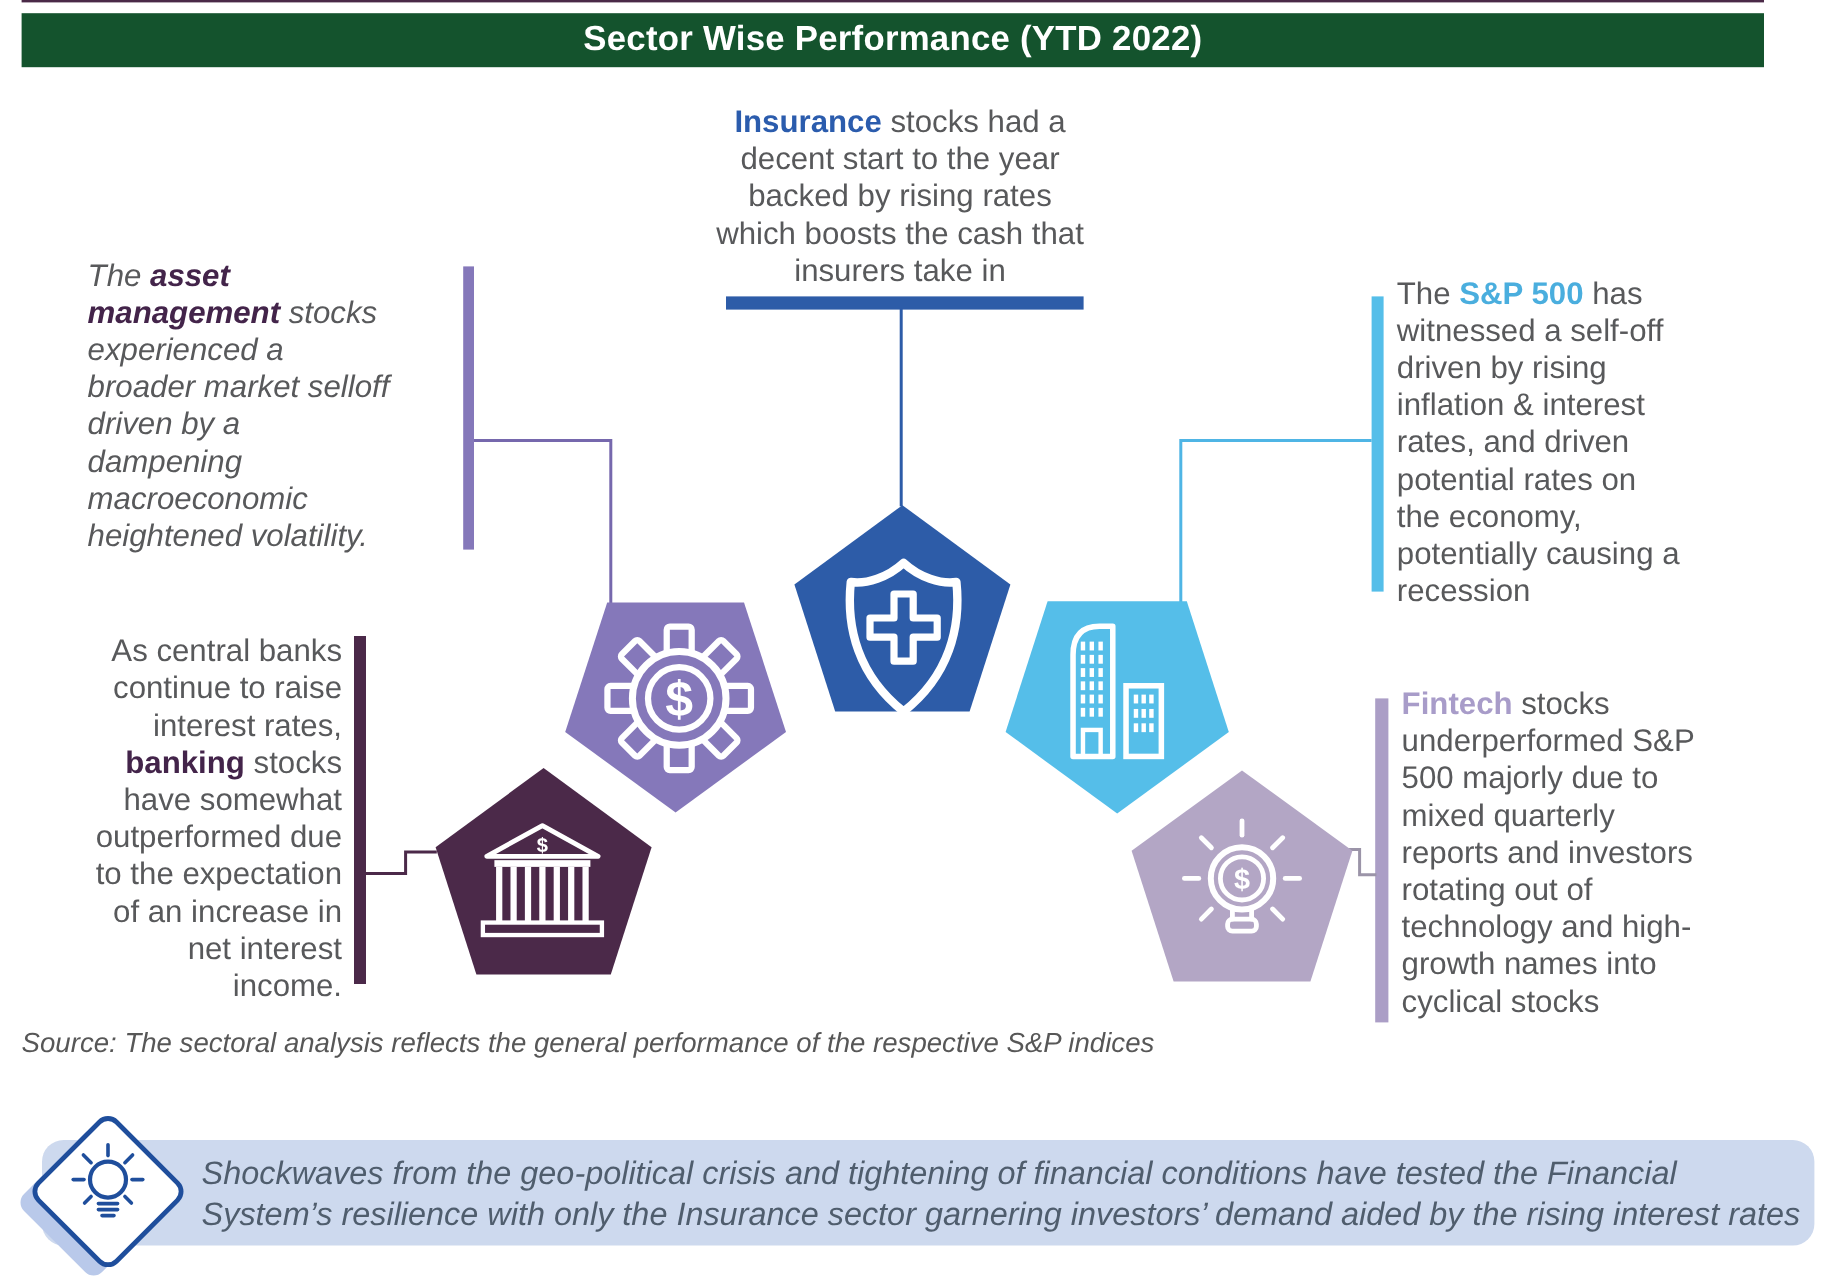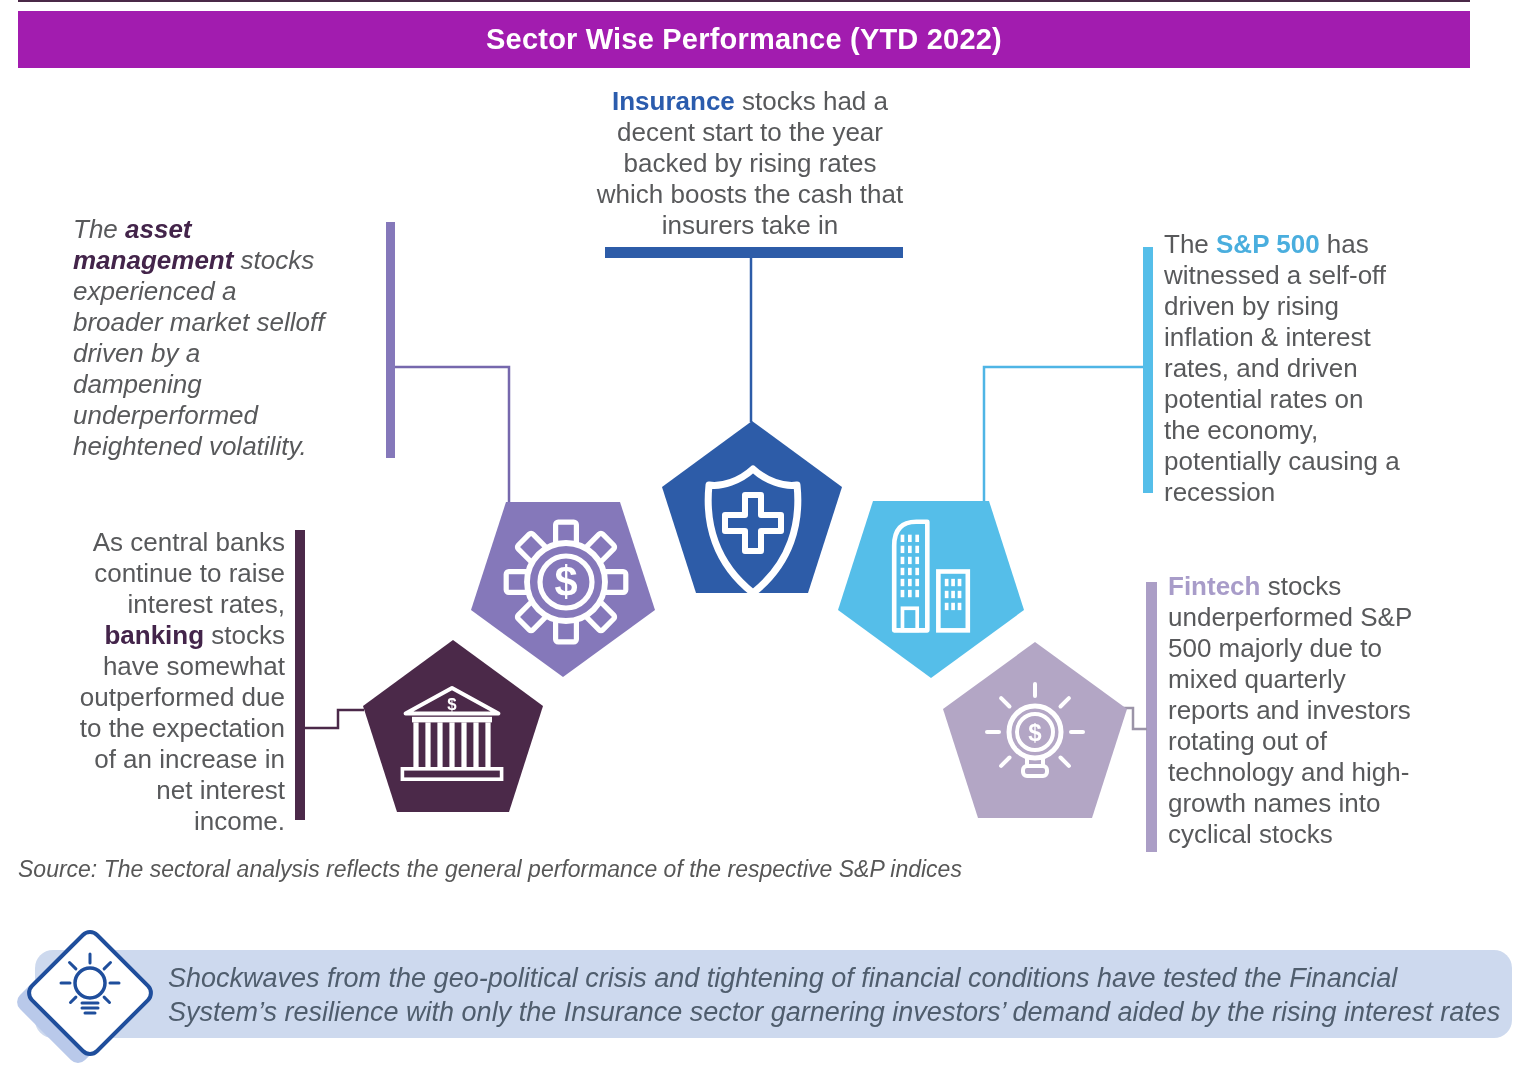--- a/index.html
+++ b/index.html
@@ -1,20 +1,20 @@
 <!DOCTYPE html>
 <html><head>
 <meta charset="utf-8">
 <style>
   html,body{margin:0;padding:0;background:#ffffff;}
   .canvas{position:relative;width:1536px;height:1066px;background:#ffffff;overflow:hidden;
           font-family:"Liberation Sans",sans-serif;}
   
   .top-hairline{position:absolute;left:18px;top:0;width:1452px;height:2px;background:#4a2947;}
-  .title-bar{position:absolute;left:18px;top:11px;width:1452px;height:57px;background:#a21caf;
+  .title-bar{position:absolute;left:18px;top:11px;width:1452px;height:45px;background:#14532d;
              display:flex;align-items:center;justify-content:center;}
   .title-bar .t{color:#ffffff;font-size:29px;font-weight:bold;letter-spacing:.2px;}
   
   .sector-text{position:absolute;font-size:26px;line-height:31px;color:#58595b;z-index:3;}
   .sector-text .kw{font-weight:bold;}
   #txt-insurance{left:540px;top:86px;width:420px;text-align:center;}
   #txt-asset{left:73px;top:214px;width:310px;font-style:italic;}
   #txt-banking{left:15px;top:527px;width:270px;text-align:right;}
   #txt-sp500{left:1164px;top:229px;width:300px;text-align:left;}
   #txt-fintech{left:1168px;top:571px;width:315px;text-align:left;}
@@ -51,21 +51,21 @@
       <div><span>which boosts the cash that</span></div>
       <div><span>insurers take in</span></div>
     </div>
   <div id="txt-asset" class="sector-text">
       <div><span>The </span><span class="kw">asset</span></div>
       <div><span class="kw">management</span><span> stocks</span></div>
       <div><span>experienced a</span></div>
       <div><span>broader market selloff</span></div>
       <div><span>driven by a</span></div>
       <div><span>dampening</span></div>
-      <div><span>underperformed</span></div>
+      <div><span>macroeconomic</span></div>
       <div><span>heightened volatility.</span></div>
     </div>
   <div id="txt-banking" class="sector-text">
       <div><span>As central banks</span></div>
       <div><span>continue to raise</span></div>
       <div><span>interest rates,</span></div>
       <div><span class="kw">banking</span><span> stocks</span></div>
       <div><span>have somewhat</span></div>
       <div><span>outperformed due</span></div>
       <div><span>to the expectation</span></div>

